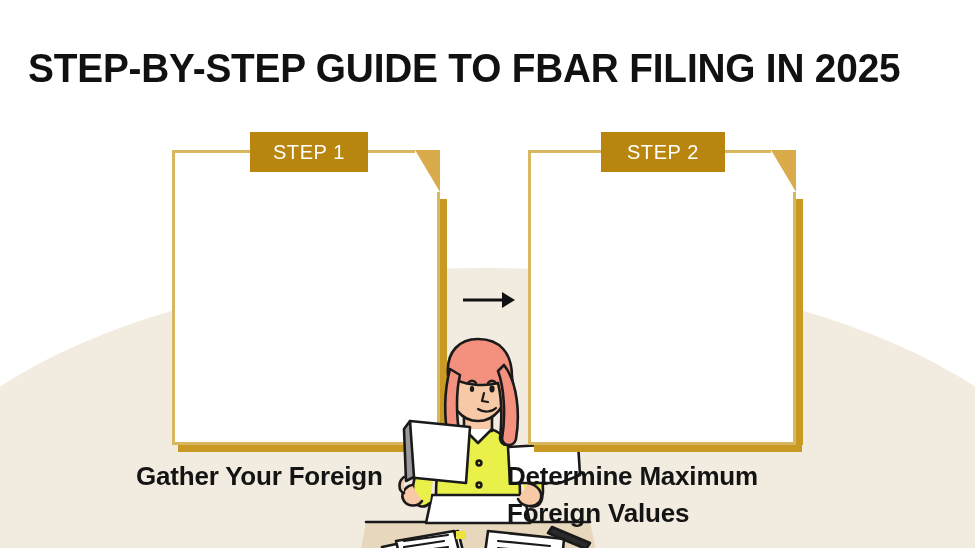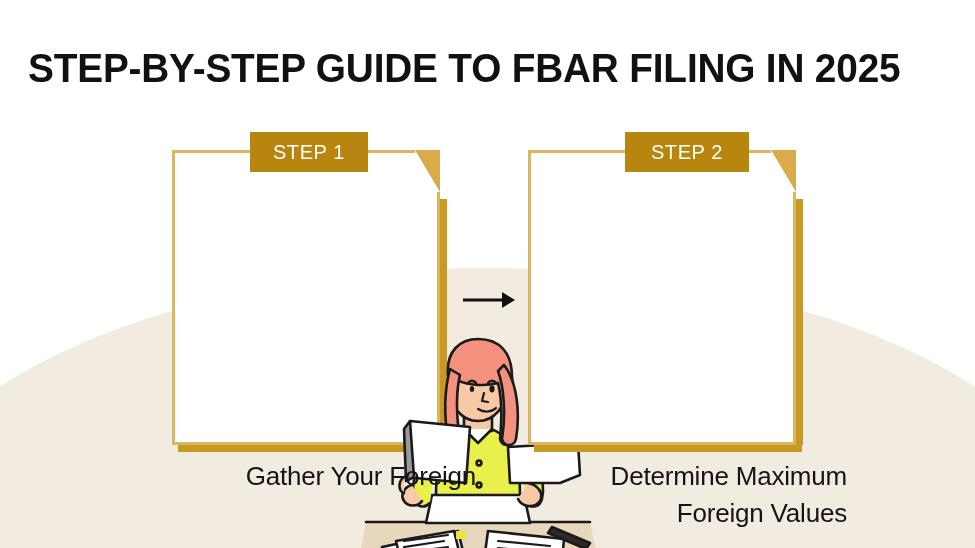--- a/index.html
+++ b/index.html
@@ -116,37 +116,37 @@
     position: absolute;
     top: 132px;
     height: 40px;
     background: #b8860f;
     display: flex;
     align-items: center;
     justify-content: center;
     z-index: 5;
   }
   #badge-1 { left: 250px; width: 118px; }
-  #badge-2 { left: 625px; width: 124px; }
+  #badge-2 { left: 601px; width: 124px; }
   .badge-label {
     color: #ffffff;
     font-size: 20px;
     font-weight: 400;
     letter-spacing: 0.6px;
     line-height: 1;
   }
 
   
   .caption {
     position: absolute;
     top: 458px;
     width: 340px;
-    text-align: right;
+    text-align: left;
     font-size: 26px;
-    font-weight: 400;
+    font-weight: 700;
     color: #141414;
     line-height: 1.42;
     letter-spacing: -0.2px;
   }
   #caption-1 { left: 136px; }
   #caption-2 { left: 507px; }
   .caption .line { display: block; }
 
   
   .arrow {

